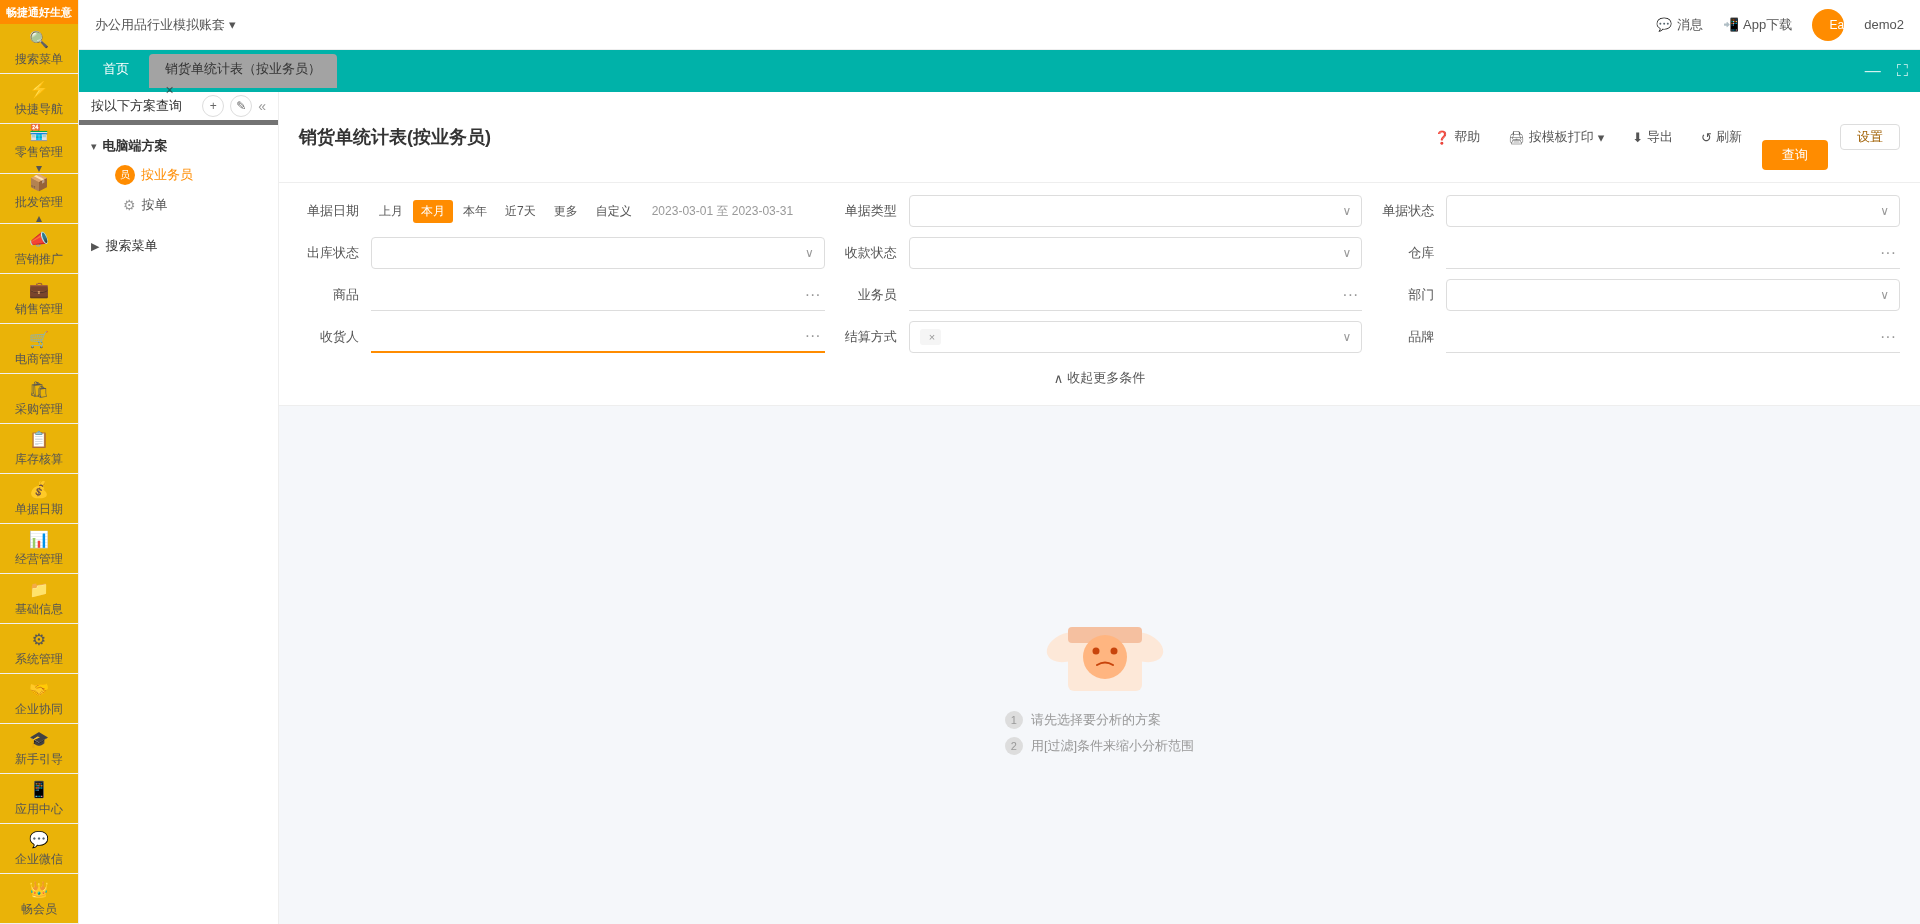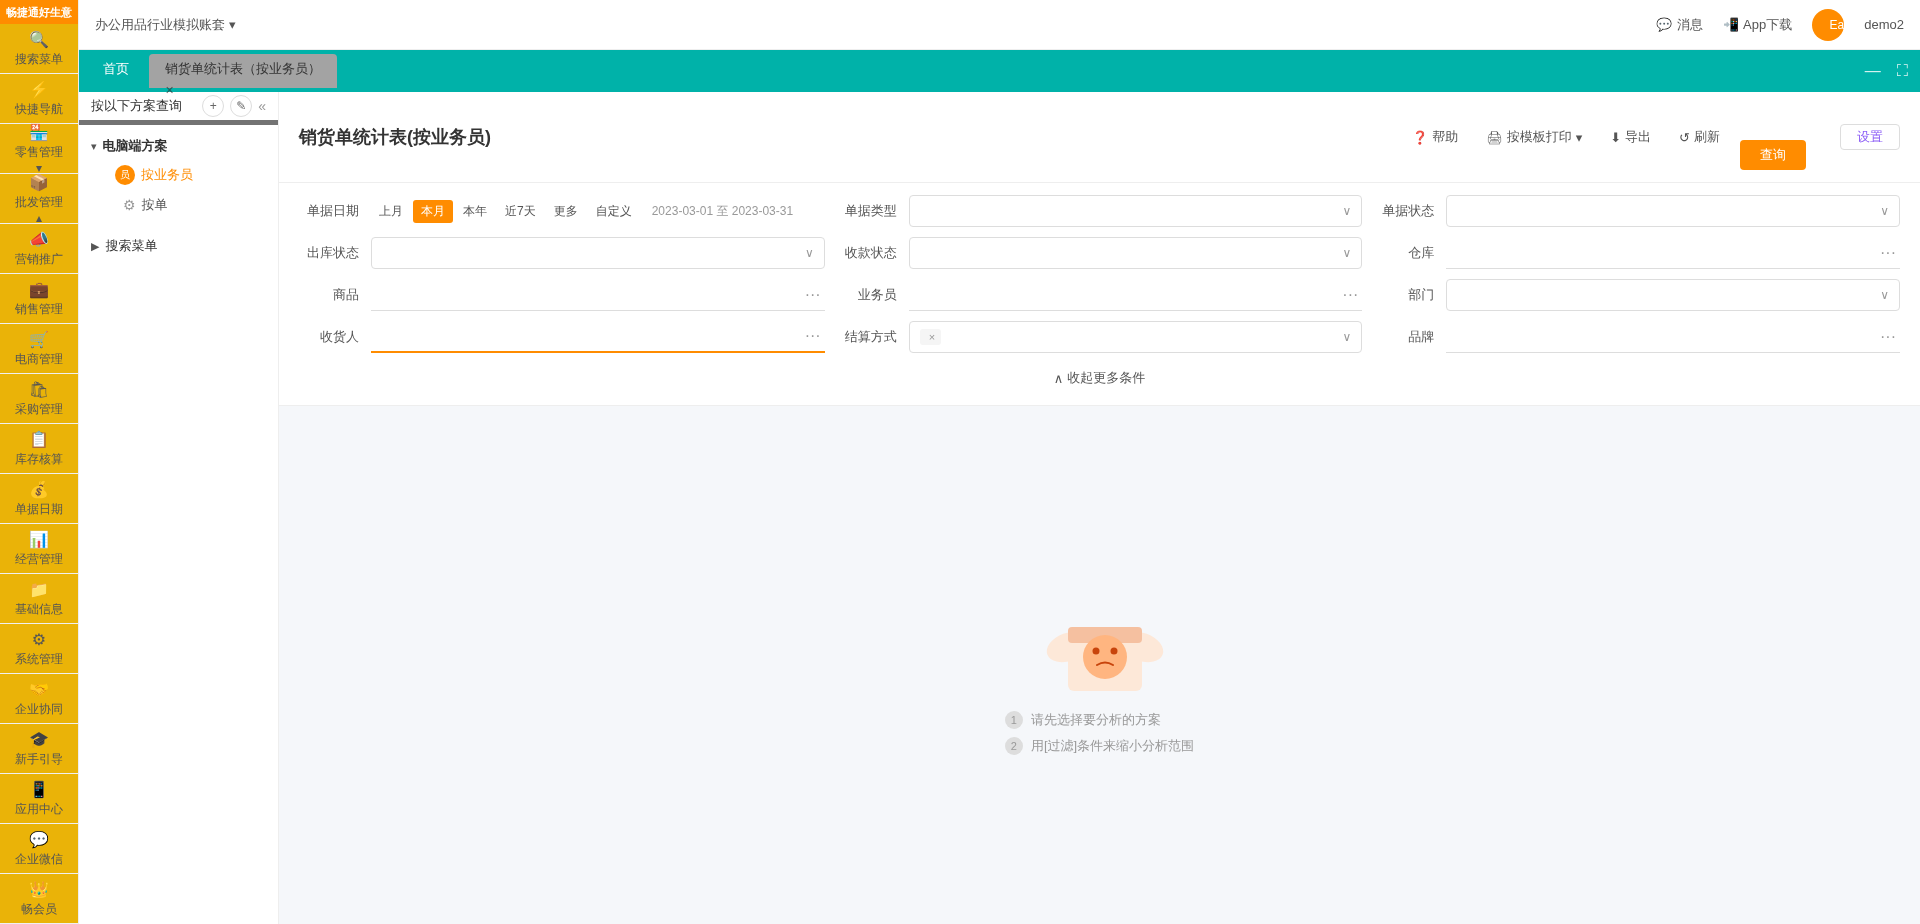--- a/index.html
+++ b/index.html
@@ -303,27 +303,26 @@
       border: none;
       padding: 6px 20px;
       border-radius: 4px;
       cursor: pointer;
       font-size: 13px;
       font-weight: 500;
       margin-top: 36px;
     }
     .btn-secondary {
       background: #fff;
-      color: #8b5cf6;
+      color: #a16207;
       border: 1px solid #ddd;
       padding: 3px 16px;
       border-radius: 4px;
       cursor: pointer;
       font-size: 13px;
-      margin-left: 22px;
     }
 
     
     #filter-area {
       background: #fff;
       padding: 12px 20px;
       border-bottom: 1px solid #eee;
     }
     .filter-row {
       display: flex;

